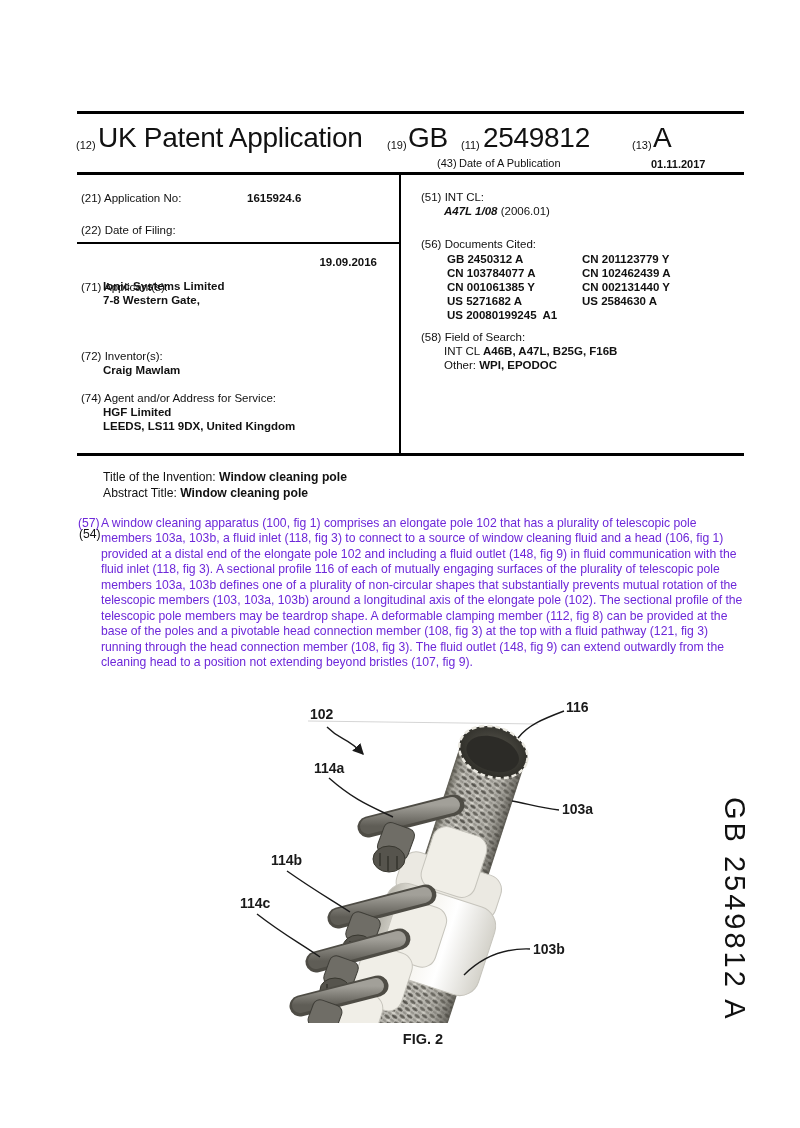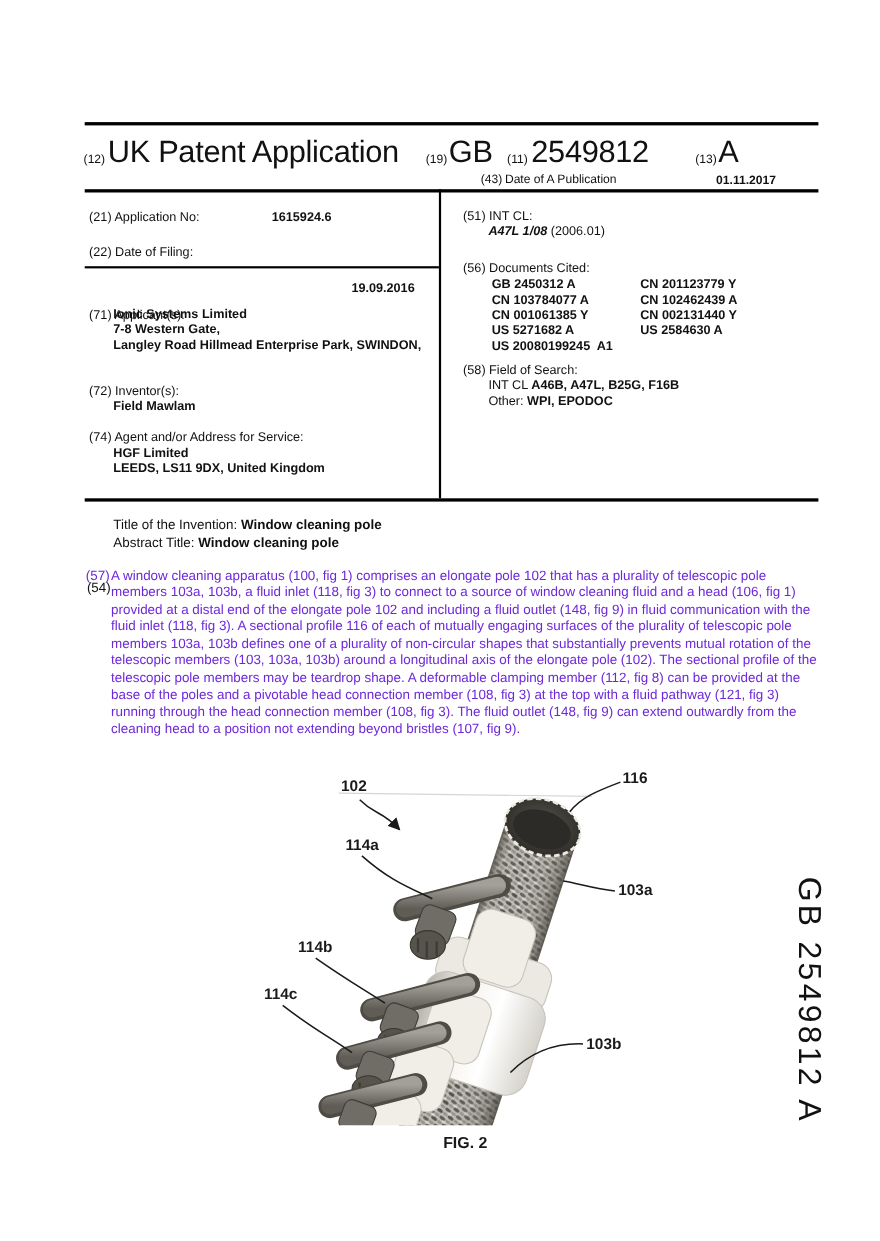--- a/index.html
+++ b/index.html
@@ -48,26 +48,25 @@
 <span class="abs lab" style="left:81px;top:191px;">(21) Application No:</span>
 <span class="abs lab b" style="left:247px;top:191px;width:147px;text-align:left;">1615924.6</span>
 
 <span class="abs lab" style="left:81px;top:223px;">(22) Date of Filing:</span>
 <span class="abs lab b" style="left:230px;top:223px;width:147px;text-align:right;margin-top:32px;">19.09.2016</span>
 
 <span class="abs lab" style="left:81px;top:280px;">(71) Applicant(s):</span>
 <div class="abs stack" style="left:103px;top:279px;">
   <div>Ionic Systems Limited</div>
   <div>7-8 Western Gate,</div>
-  <div>Langley Road Hillmead Enterprise Park, SWINDON,</div>
 </div>
 
 <span class="abs lab" style="left:81px;top:349px;">(72) Inventor(s):</span>
 <div class="abs stack" style="left:103px;top:363px;">
-  <div>Field Mawlam</div>
+  <div>Craig Mawlam</div>
 </div>
 
 <span class="abs lab" style="left:81px;top:391px;">(74) Agent and/or Address for Service:</span>
 <div class="abs stack" style="left:103px;top:405px;">
   <div>HGF Limited</div>
   <div>LEEDS, LS11 9DX, United Kingdom</div>
 </div>
 
 <span class="abs lab" style="left:421px;top:190px;">(51) INT CL:</span>
 <span class="abs lab" style="left:444px;top:204px;">

